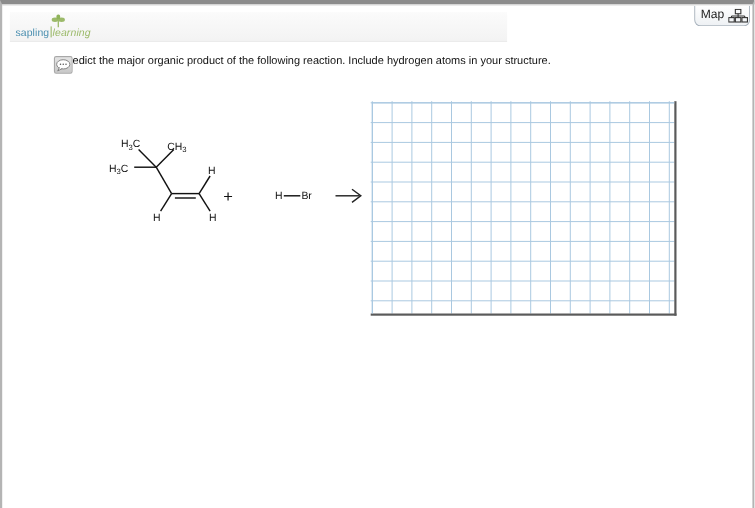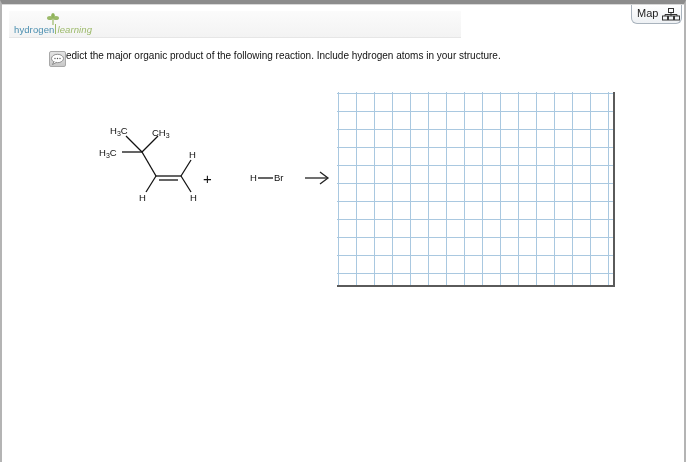--- a/index.html
+++ b/index.html
@@ -57,21 +57,21 @@
 <div class="frame"></div>
 
 <div class="header-bar">
   <svg class="sprout" width="14" height="12" viewBox="0 0 14 12">
     <path d="M7 12 V5" stroke="#9cba6a" stroke-width="1.2"></path>
     <ellipse cx="4" cy="5" rx="3" ry="2" fill="#9cba6a"></ellipse>
     <ellipse cx="10" cy="5" rx="3" ry="2" fill="#9cba6a"></ellipse>
     <ellipse cx="7" cy="2.5" rx="1.8" ry="2.5" fill="#8fb35a"></ellipse>
   </svg>
   <div class="logo">
-    <span class="a">hydrogen</span><span class="sep"></span><span class="b">learning</span>
+    <span class="a">sapling</span><span class="sep"></span><span class="b">learning</span>
   </div>
 </div>
 
 <div class="map-btn">
   <span class="lbl">Map</span>
   <svg width="18" height="13" viewBox="0 0 18 13">
     <rect x="6.5" y="0.5" width="5" height="4" fill="none" stroke="#333" stroke-width="1"></rect>
     <path d="M9 4.5 V6.5 M3 6.5 H15 M3 6.5 V8 M9 6.5 V8 M15 6.5 V8" stroke="#333" stroke-width="1" fill="none"></path>
     <rect x="0.5" y="8" width="5" height="4" fill="none" stroke="#333" stroke-width="1"></rect>
     <rect x="6.5" y="8" width="5" height="4" fill="none" stroke="#333" stroke-width="1"></rect>

